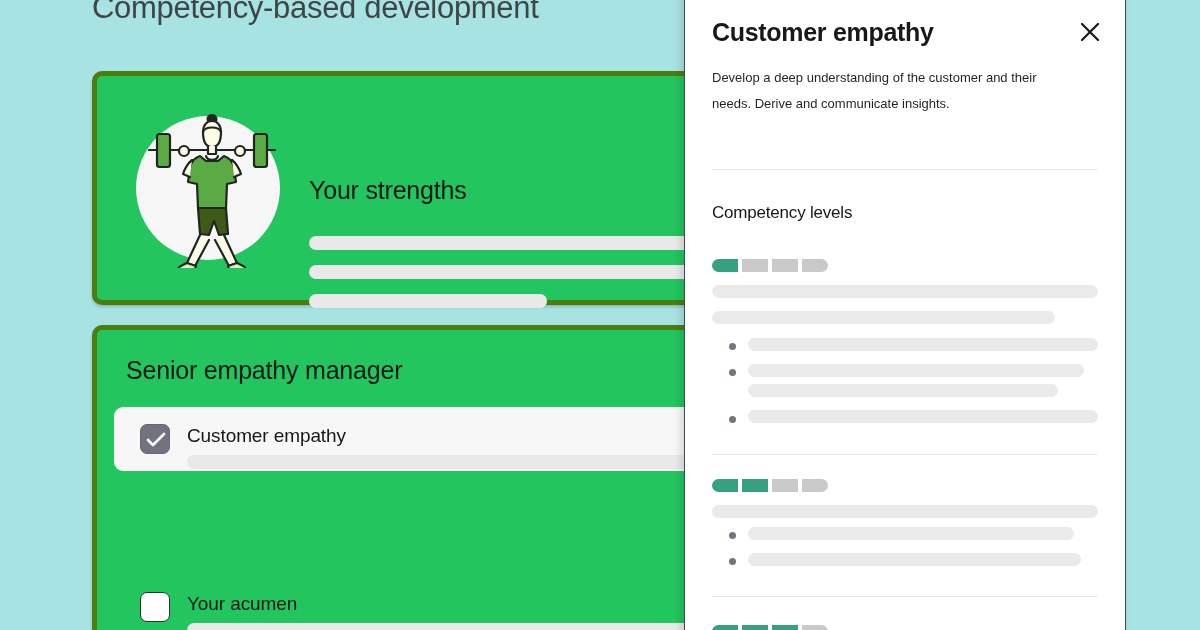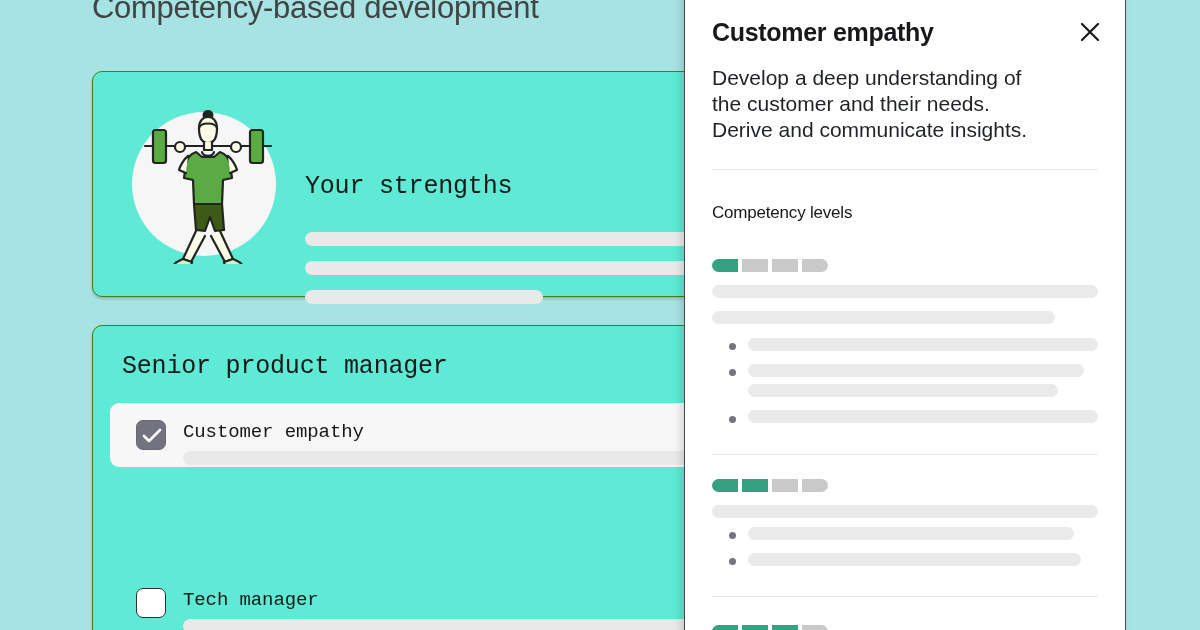--- a/index.html
+++ b/index.html
@@ -13,25 +13,24 @@
   .stage{position:relative;width:1200px;height:630px;overflow:hidden;}
 
   
   .page-title{
     position:absolute;left:92px;top:-10px;
     font-size:31px;font-weight:400;color:#3f4445;
     letter-spacing:-0.3px;white-space:nowrap;
   }
 
   .card{
-    position:absolute;background:#5eead4;
-    border:1px solid #4d7c0f;
+    position:absolute;background:#22c55e;
+    border:5px solid #4d7c0f;
     border-radius:10px;
     box-shadow:0 2px 3px rgba(0,0,0,.18);
-    font-family:Liberation Mono, monospace;
   }
   .card-strengths{left:92px;top:71px;width:740px;height:224px;}
   .card-role{left:92px;top:325px;width:740px;height:330px;}
 
   
   .illus{position:absolute;left:35px;top:32px;width:160px;height:160px;}
   .illus .disc{
     position:absolute;left:4px;top:8px;width:144px;height:144px;
     border-radius:50%;background:#f6f6f6;
   }
@@ -75,21 +74,21 @@
   .drawer-title{
     position:absolute;left:27px;top:29px;
     font-size:25px;font-weight:700;color:#16181a;letter-spacing:-.3px;
   }
   .close-btn{
     position:absolute;left:388px;top:26px;width:34px;height:34px;
     display:flex;align-items:center;justify-content:center;cursor:pointer;
   }
   .drawer-desc{
     position:absolute;left:27px;top:76px;width:340px;
-    font-size:21px;line-height:26px;color:#1f2325;font-weight:400;
+    font-size:13px;line-height:26px;color:#1f2325;font-weight:400;
   }
   .divider{position:absolute;left:27px;width:386px;height:1px;background:#e8e8e8;}
   .levels-heading{
     position:absolute;left:27px;font-size:17px;color:#16181a;font-weight:400;
     letter-spacing:-.2px;
   }
 
   .pips{position:absolute;display:flex;gap:4px;}
   .pip{width:26px;height:13px;background:#c9c9c9;}
   .pip.fill{background:#35a181;}
@@ -146,36 +145,36 @@
     </div>
 
     <div class="strengths-title">Your strengths</div>
 
     <div class="sk" style="left:212px;top:160px;width:560px;"></div>
     <div class="sk" style="left:212px;top:189px;width:560px;"></div>
     <div class="sk" style="left:212px;top:218px;width:238px;"></div>
   </div>
 
   <div class="card card-role">
-    <div class="role-title">Senior product manager</div>
+    <div class="role-title">Senior empathy manager</div>
 
     <div class="comp-row active" style="top:77px;height:64px;">
       <div class="cbox on" style="top:17px;">
         <svg width="20" height="18" viewBox="0 0 20 18">
           <path d="M2 9l5 5L18 3" fill="none" stroke="#ffffff" stroke-width="2.6" stroke-linecap="round" stroke-linejoin="round"></path>
         </svg>
       </div>
       <div class="comp-label" style="top:18px;">Customer empathy</div>
       <div class="sk" style="left:73px;top:48px;width:620px;"></div>
     </div>
 
 
     <div class="comp-row" style="top:244px;height:80px;">
       <div class="cbox off" style="top:18px;"></div>
-      <div class="comp-label" style="top:19px;">Tech manager</div>
+      <div class="comp-label" style="top:19px;">Your acumen</div>
       <div class="sk" style="left:73px;top:49px;width:510px;"></div>
     </div>
   </div>
 
   <div class="drawer">
     <div class="drawer-inner">
 
       <div class="drawer-title">Customer empathy</div>
 
       <div class="close-btn">

